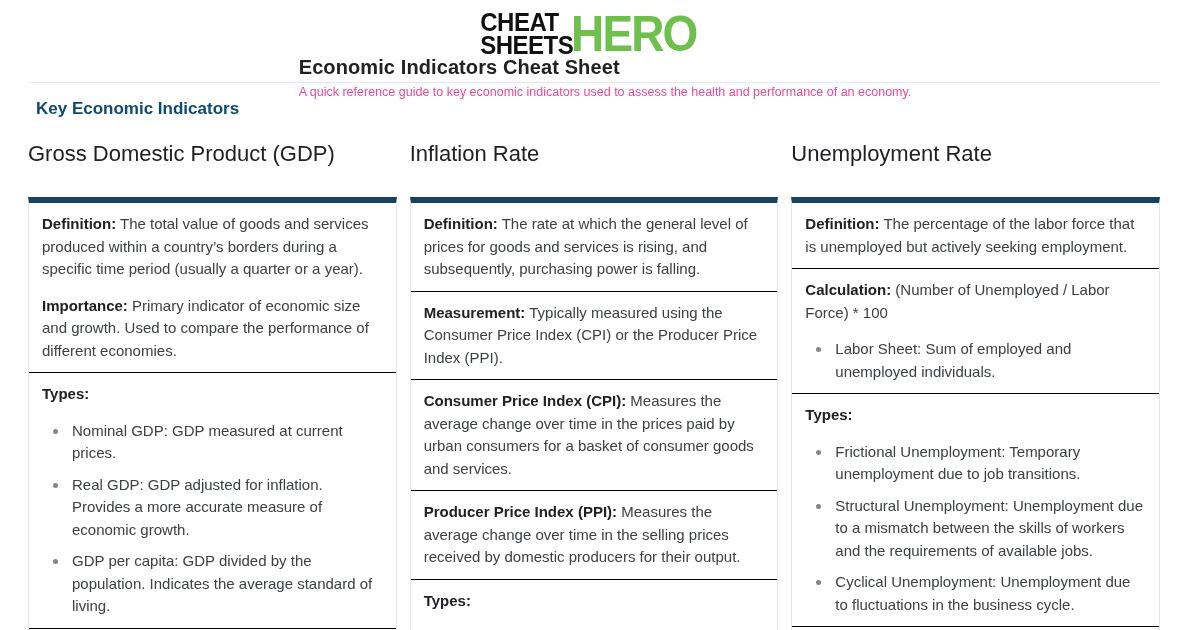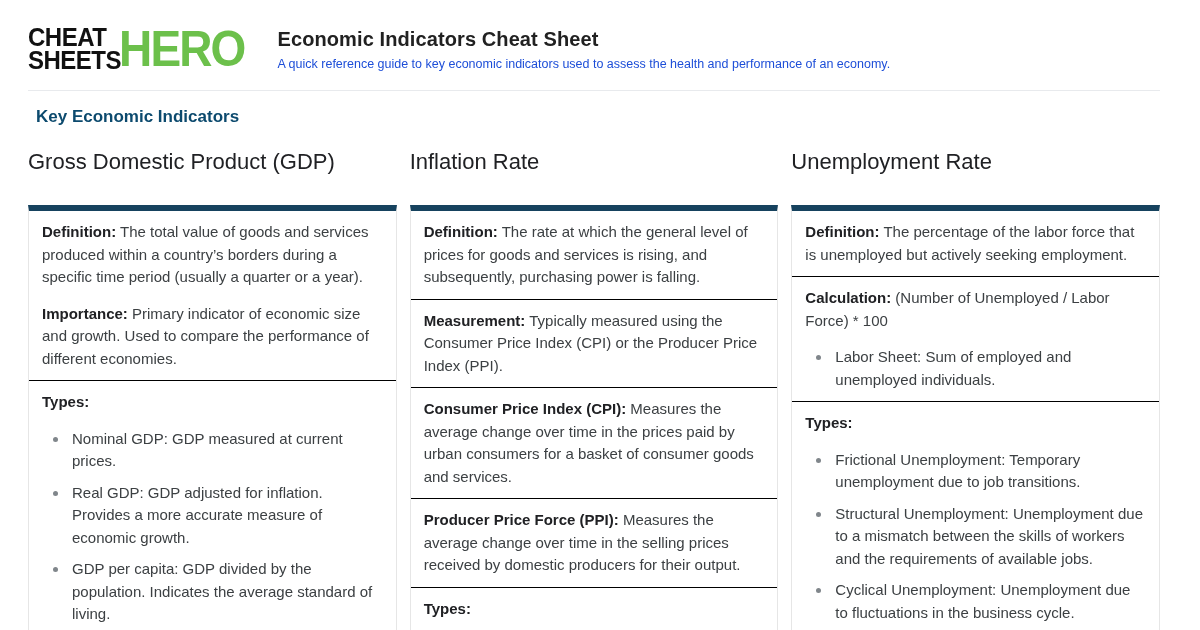--- a/index.html
+++ b/index.html
@@ -4,29 +4,29 @@
 <style>
   html,body{margin:0;padding:0;}
   body{
     width:1200px;height:630px;overflow:hidden;background:#ffffff;
     font-family:"Liberation Sans","DejaVu Sans",sans-serif;
     color:#3c4043;
   }
   .page{padding:0 40px 0 28px;}
 
   
-  .header{display:flex;align-items:center;padding-top:20px;height:58px;}
+  .header{display:flex;align-items:center;padding-top:12px;height:58px;flex-direction:column;}
   .logo{display:flex;align-items:center;line-height:1;user-select:none;}
   .logo-stack{display:flex;flex-direction:column;font-weight:800;color:#111111;
     font-size:24px;letter-spacing:-0.5px;line-height:0.92;transform:scaleY(1.05);}
   .logo-hero{font-weight:800;font-size:50px;letter-spacing:-2px;line-height:0.85;
     margin-left:-2px;transform:scaleX(0.92);transform-origin:left center;}
   .header-text{margin-left:22px;}
   .header-title{font-size:20px;font-weight:700;color:#212121;letter-spacing:0.1px;}
-  .header-subtitle{font-size:12.5px;color:#1d4ed8;margin-top:6px;}
+  .header-subtitle{font-size:12.5px;color:#ec4899;margin-top:6px;}
   .header-divider{border:none;border-top:1px solid #e8eaed;margin:12px 0 0 0;}
 
   
   .section-title{font-size:17px;font-weight:700;color:#0c4a6e;margin:16px 0 14px 8px;}
 
   
   .grid{display:grid;grid-template-columns:repeat(3,1fr);gap:13px;}
   .col-title{font-size:22px;font-weight:400;color:#202124;margin:8px 0 30px 0;}
   .card{border:1px solid #e6e6e6;border-top:6px solid #16425e;background:#ffffff;}
   .card-section{padding:10px 13px;border-bottom:1px solid #000000;}
@@ -99,21 +99,21 @@
           <div class="card-section">
             <p class="block"><span class="lbl">Definition:</span> The rate at which the general level of prices for goods and services is rising, and subsequently, purchasing power is falling.</p>
           </div>
           <div class="card-section">
             <p class="block"><span class="lbl">Measurement:</span> Typically measured using the Consumer Price Index (CPI) or the Producer Price Index (PPI).</p>
           </div>
           <div class="card-section">
             <p class="block"><span class="lbl">Consumer Price Index (CPI):</span> Measures the average change over time in the prices paid by urban consumers for a basket of consumer goods and services.</p>
           </div>
           <div class="card-section">
-            <p class="block"><span class="lbl">Producer Price Force (PPI):</span> Measures the average change over time in the selling prices received by domestic producers for their output.</p>
+            <p class="block"><span class="lbl">Producer Price Index (PPI):</span> Measures the average change over time in the selling prices received by domestic producers for their output.</p>
           </div>
           <div class="card-section">
             <p class="block"><span class="lbl">Types:</span></p>
             <ul class="bullets">
               <li>
                 <span class="dot"></span>
                 <span>Demand-Pull Inflation: Occurs when there is too much money chasing too few goods.</span>
               </li>
             </ul>
           </div>

